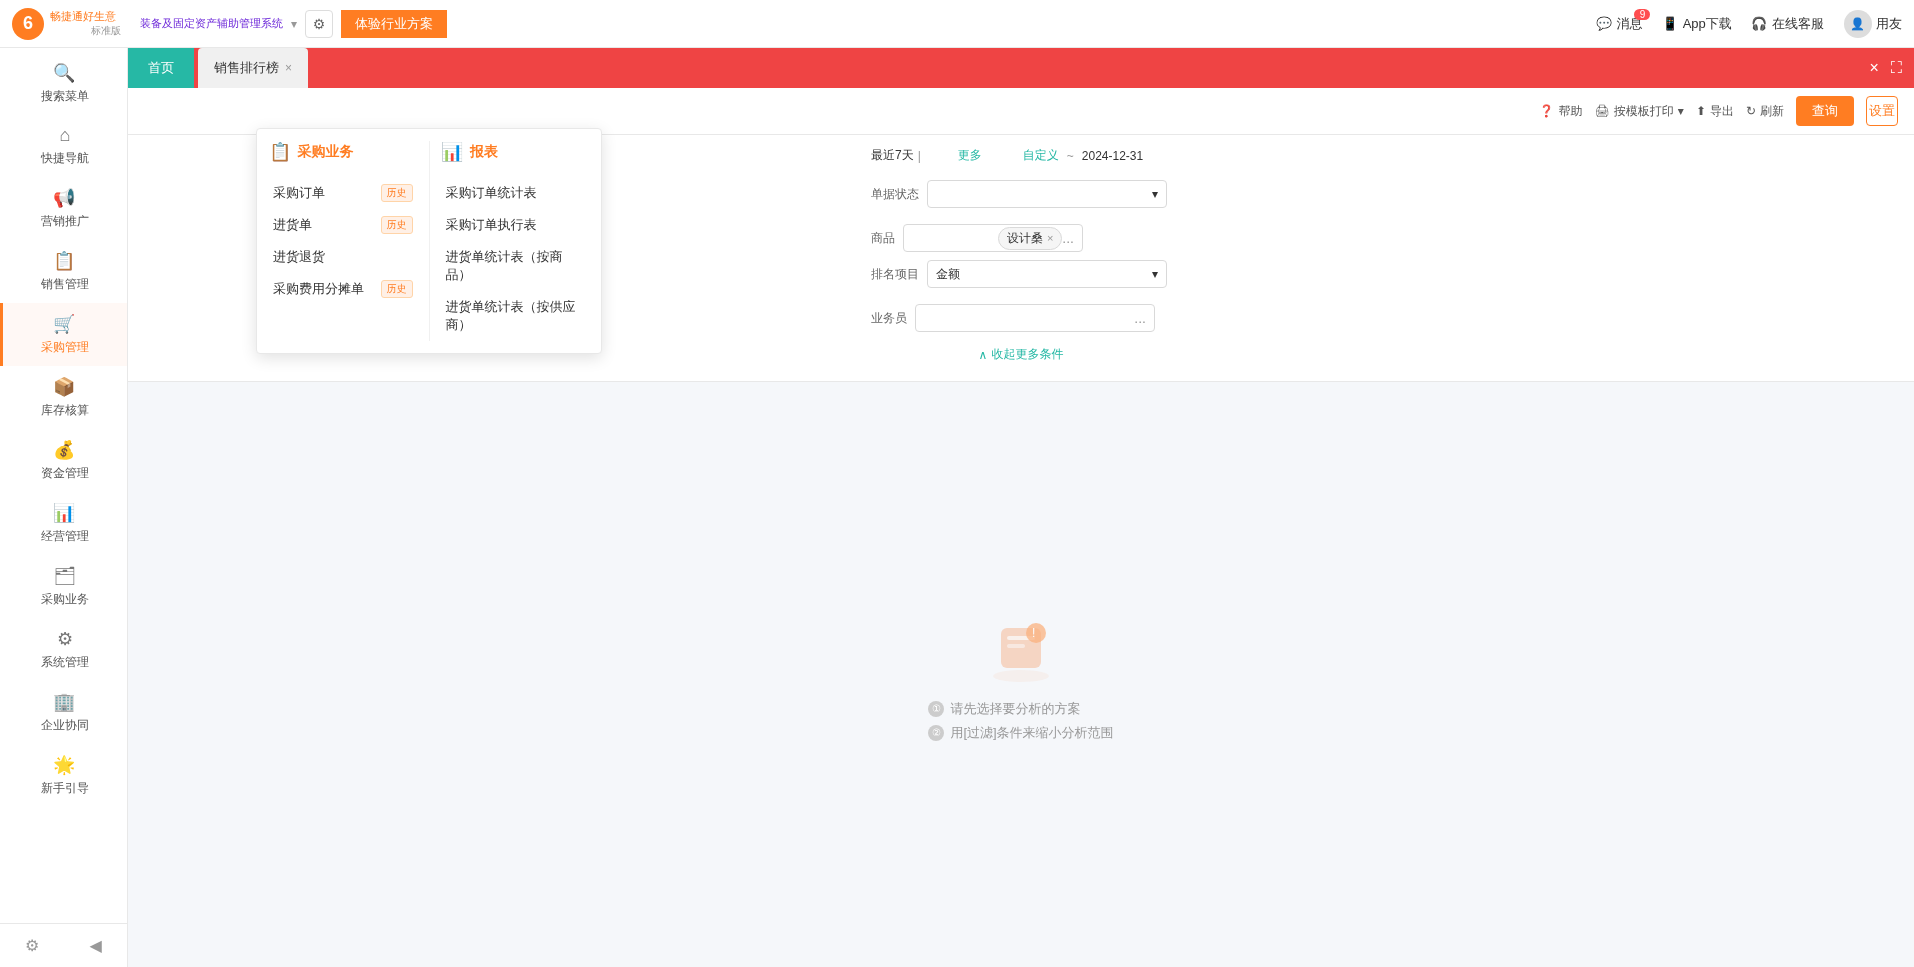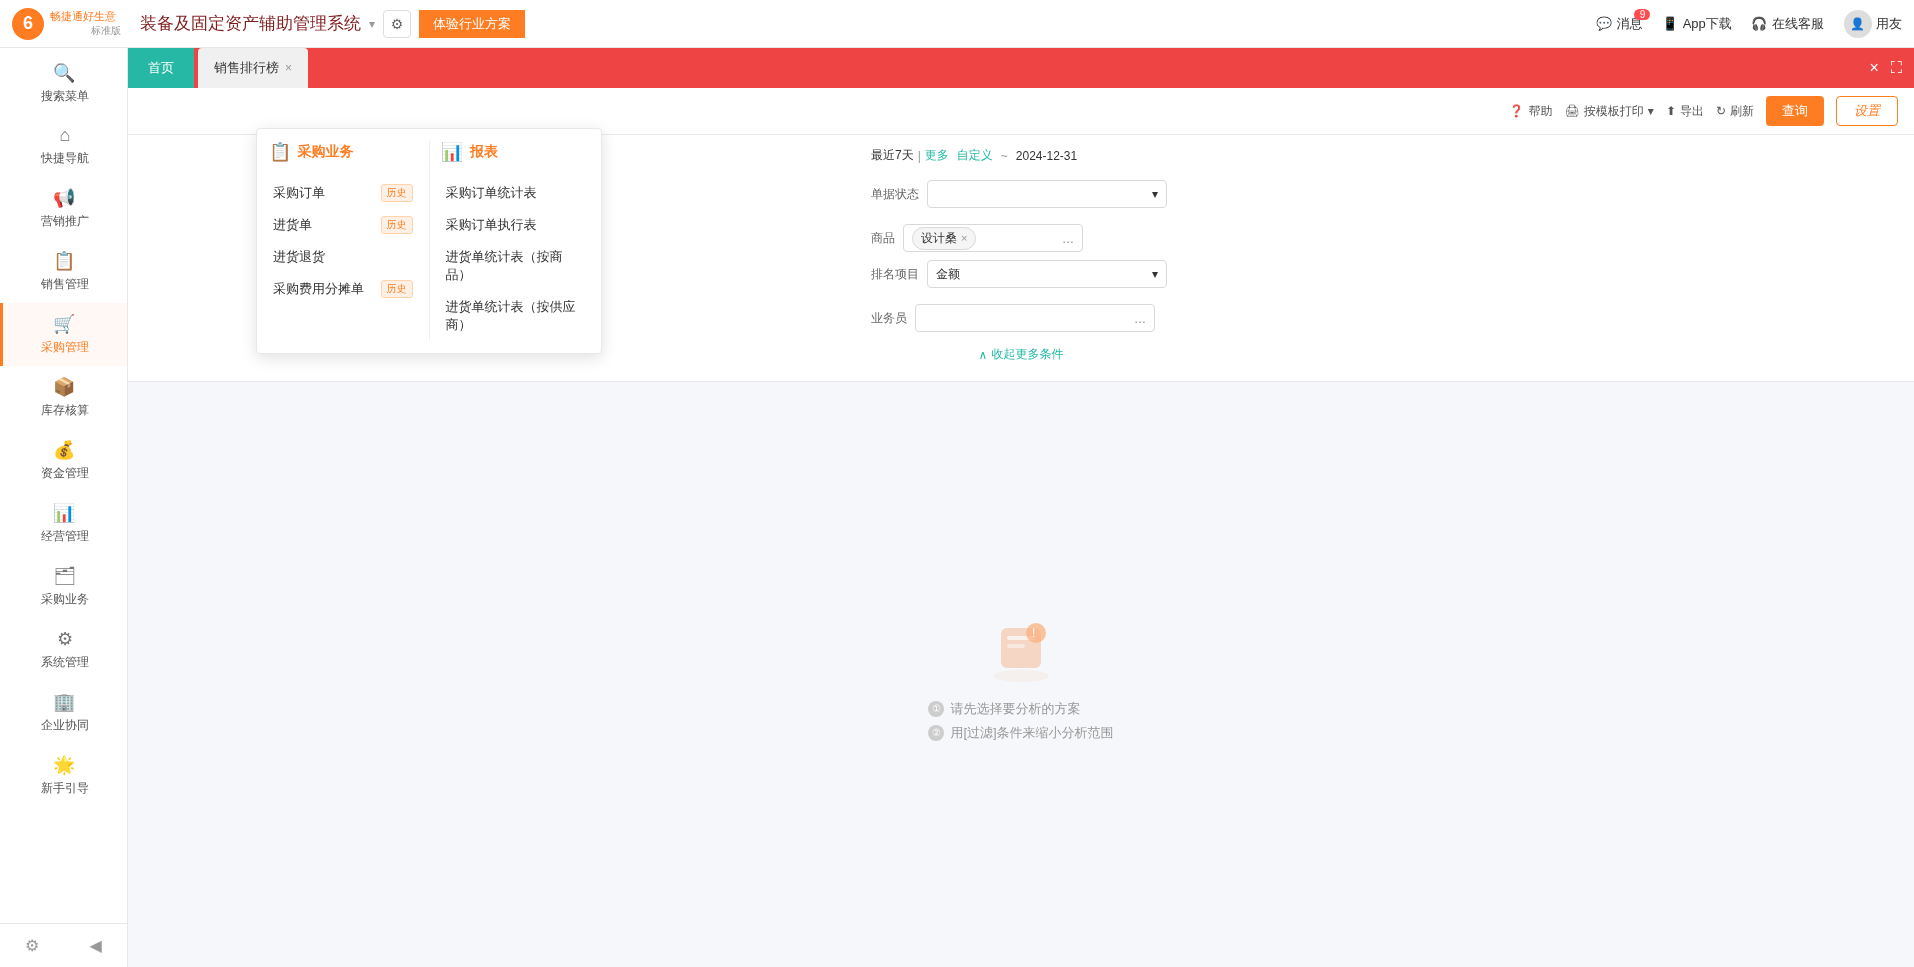--- a/index.html
+++ b/index.html
@@ -31,22 +31,22 @@
     }
     .logo-text { font-size: 11px; color: #ff7d22; line-height: 1.3; }
     .logo-sub { font-size: 10px; color: #999; margin-left: 41px; }
     .header-center {
       flex: 1;
       display: flex;
       align-items: center;
       gap: 8px;
     }
     .system-title {
-      font-size: 17px;
-      color: #7f1d1d;
+      font-size: 11px;
+      color: #6d28d9;
     }
     .dropdown-arrow {
       color: #999;
       font-size: 12px;
       cursor: pointer;
     }
     .gear-btn {
       width: 28px; height: 28px;
       border: 1px solid #ddd;
       border-radius: 4px;
@@ -239,25 +239,24 @@
       border: none;
       border-radius: 4px;
       padding: 6px 16px;
       font-size: 13px;
       cursor: pointer;
     }
     .toolbar-settings-btn {
       border: 1px solid #ff7d22;
       color: #ff7d22;
       border-radius: 4px;
-      padding: 5px 17px;
+      padding: 5px 2px;
       font-size: 13px;
       cursor: pointer;
       background: #fff;
-      font-style: italic;
     }
 
     
     .filter-area {
       background: #fff;
       padding: 12px 16px;
       border-bottom: 1px solid #e8e8e8;
       flex-shrink: 0;
     }
     .filter-row {
@@ -312,20 +311,21 @@
       display: flex;
       align-items: center;
       gap: 4px;
       font-size: 12px;
       color: #333;
     }
     .date-link {
       color: #26b8a5;
       cursor: pointer;
       font-size: 12px;
+      margin-left: 33px;
     }
     .collapse-btn {
       display: flex;
       align-items: center;
       justify-content: center;
       gap: 4px;
       color: #26b8a5;
       font-size: 12px;
       cursor: pointer;
       padding: 6px 0;
@@ -575,21 +575,21 @@
           <div class="filter-group">
             <span class="filter-label">单据状态</span>
             <div class="filter-select" style="min-width:240px;">
               <span></span>
               <span>▾</span>
             </div>
           </div>
 
           <div class="filter-group">
             <span class="filter-label">商品</span>
-            <div class="filter-select" style="min-width:180px; gap:16px;">
+            <div class="filter-select" style="min-width:180px; gap:0;justify-content:flex-end;">
               <div class="filter-tag">
                 <span>设计桑</span>
                 <span class="filter-tag-close">×</span>
               </div>
               <span class="dots">...</span>
             </div>
           </div>
         </div>
         <div class="filter-row">
 

